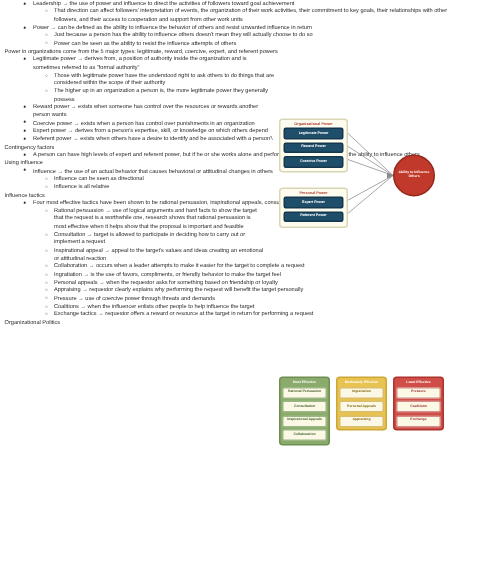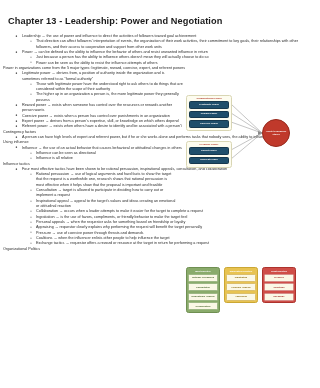--- a/index.html
+++ b/index.html
@@ -189,21 +189,20 @@
   .tbox:last-child { margin-bottom: 0.2px; }
   .col-green .tbox { color: #46632b; border-color: #9cb784; }
   .col-yellow .tbox { color: #8a6a10; border-color: #dbbe6b; }
   .col-red .tbox { color: #9e2f2a; border-color: #d68d89; }
 </style>
 </head>
 <body>
 
 <div class="page">
 
-  <div class="title">Chapter 13 - Leadership: Power and Negotiation</div>
 
   <div id="outline-root">
       <ul class="lvl0">
         <li class="b1">Leadership → the use of power and influence to direct the activities of followers toward goal achievement</li>
         <li class="b2">That direction can affect followers' interpretation of events, the organization of their work activities, their commitment to key goals, their relationships with other followers, and their access to cooperation and support from other work units</li>
         <li class="b1">Power → can be defined as the ability to influence the behavior of others and resist unwanted influence in return</li>
         <li class="b2">Just because a person has the ability to influence others doesn't mean they will actually choose to do so</li>
         <li class="b2 narrow">Power can be seen as the ability to resist the influence attempts of others</li>
       </ul>
       <div class="flat">Power in organizations come from the 5 major types: legitimate, reward, coercive, expert, and referent powers</div>

